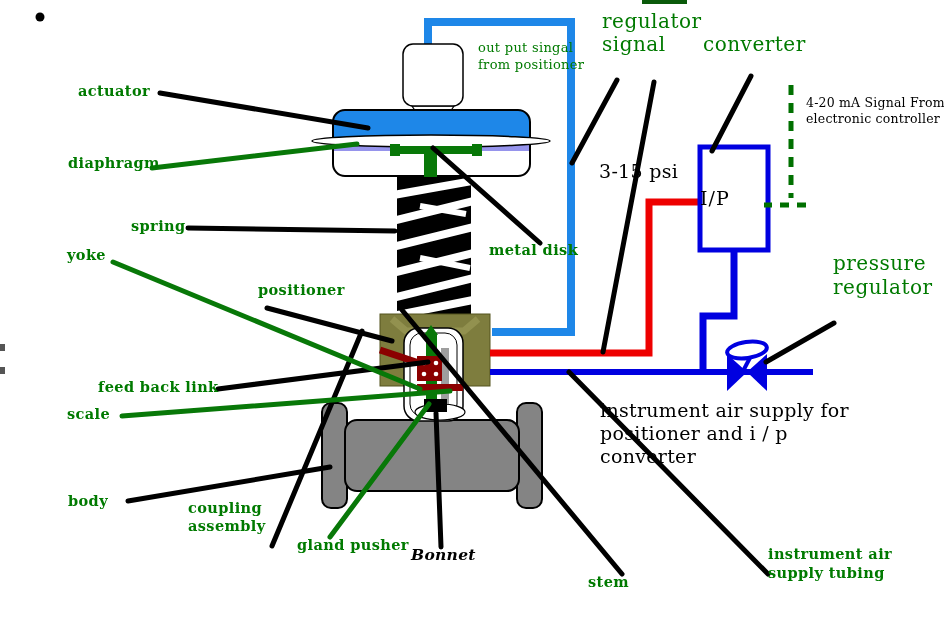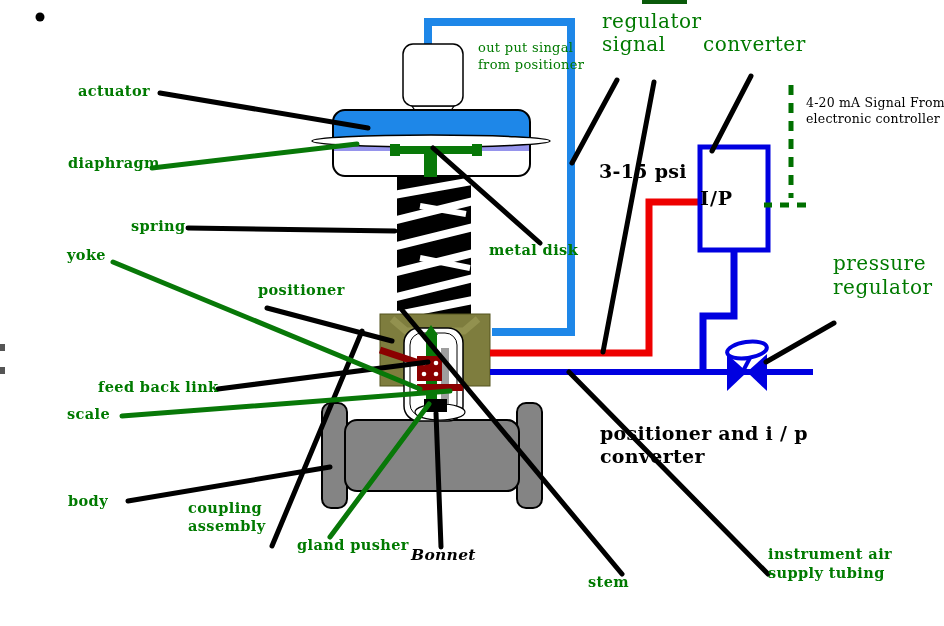--- a/index.html
+++ b/index.html
@@ -3,21 +3,21 @@
 <meta charset="utf-8">
 <style>
   html,body{margin:0;padding:0;background:#fff;}
   .stage{position:relative;width:944px;height:626px;background:#ffffff;overflow:hidden;
          font-family:"DejaVu Serif",serif;}
   .stage svg{position:absolute;left:0;top:0;}
   .lbl{position:absolute;white-space:nowrap;line-height:1;}
   .g  {color:#007A00;font-weight:bold;font-size:14.5px;letter-spacing:.4px;}
   .gsm{color:#007A00;font-weight:normal;font-size:13px;letter-spacing:.3px;}
   .gbig{color:#007A00;font-weight:normal;font-size:20px;letter-spacing:.5px;}
-  .blk{color:#000;font-weight:bold;font-size:19px;letter-spacing:.3px;}
+  .blk{color:#000;font-weight:normal;font-size:19px;letter-spacing:.3px;}
   .blksm{color:#000;font-weight:normal;font-size:12.5px;letter-spacing:.2px;}
   .blkb{color:#000;font-weight:bold;font-size:15.5px;letter-spacing:.3px;font-style:italic;}
   .bl{stroke:#000;stroke-width:5;stroke-linecap:round;}
   .gl{stroke:#087808;stroke-width:5;stroke-linecap:round;}
 </style>
 </head>
 <body>
 
 <div class="stage">
 
@@ -170,19 +170,20 @@
 
 <div class="lbl blk" style="left:599px;top:162px">3-15 psi</div>
 <div class="lbl blk" style="left:700px;top:189px;width:68px;text-align:left;letter-spacing:1px">I/P</div>
 
 <div class="lbl blksm" style="left:806px;top:97px">4-20 mA Signal From an</div>
 <div class="lbl blksm" style="left:806px;top:113px">electronic controller</div>
 
 <div class="lbl gbig" style="left:833px;top:253px">pressure</div>
 <div class="lbl gbig" style="left:833px;top:277px">regulator</div>
 
+<div class="lbl blk" style="left:600px;top:401px">instrument air supply for</div>
 <div class="lbl blk" style="left:600px;top:424px">positioner and i / p</div>
 <div class="lbl blk" style="left:600px;top:447px">converter</div>
 
 <div class="lbl g" style="left:768px;top:547px">instrument air</div>
 <div class="lbl g" style="left:768px;top:566px">supply tubing</div>
 
 </div>
 
 </body></html>

